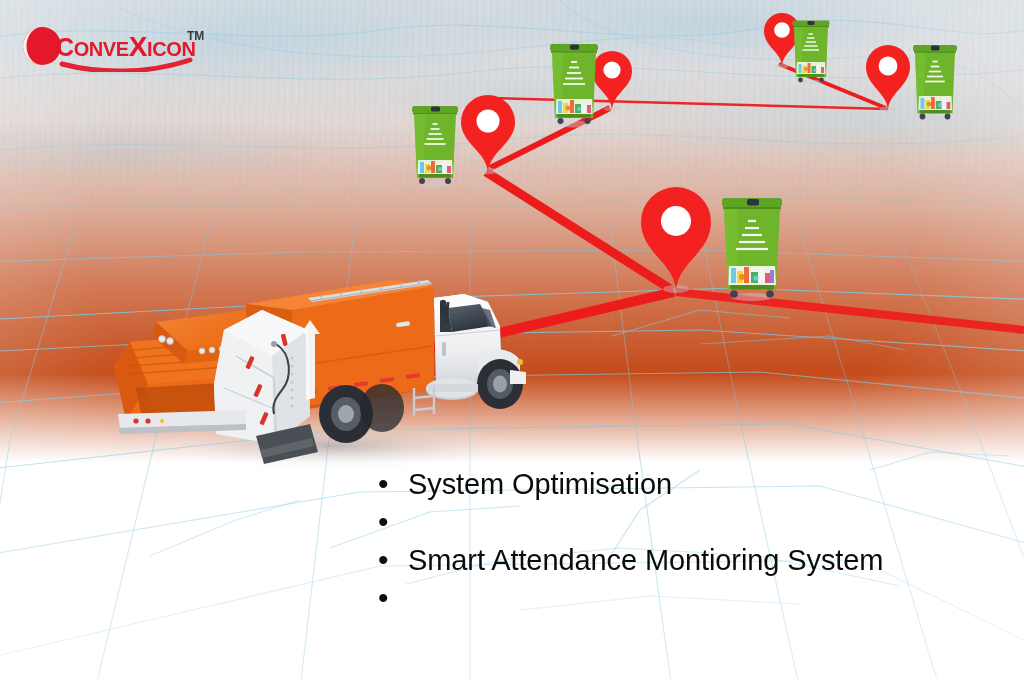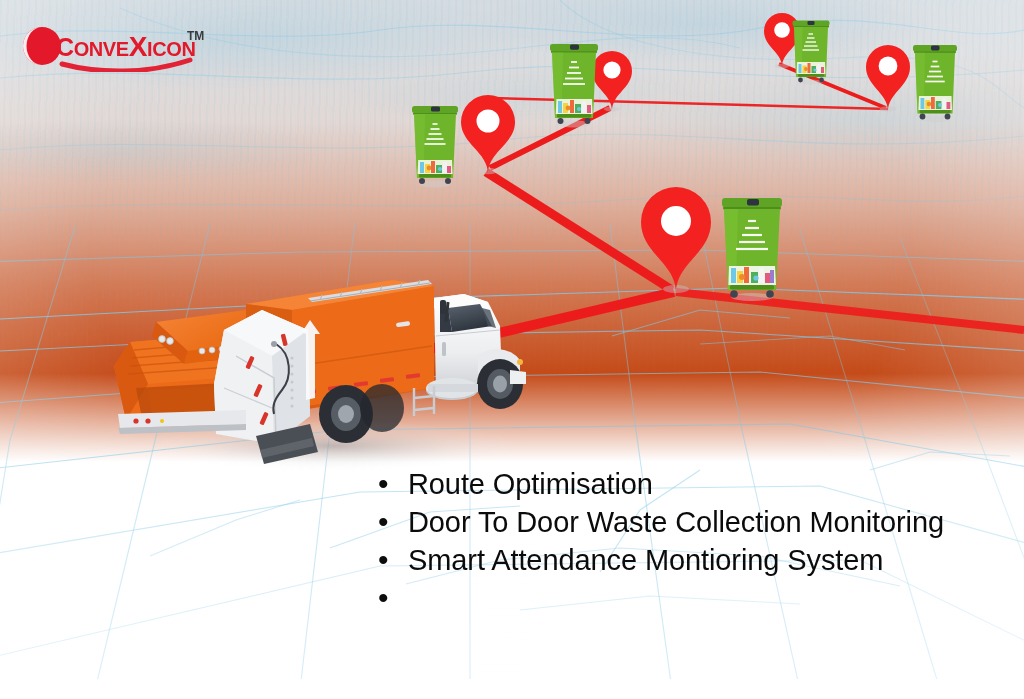--- a/index.html
+++ b/index.html
@@ -560,25 +560,24 @@
         <tspan>C</tspan><tspan font-size="20">ONVE</tspan><tspan font-size="28">X</tspan><tspan font-size="20">ICON</tspan>
       </text>
       <text x="171" y="16" font-family="Liberation Sans, sans-serif" font-size="12" font-weight="bold" fill="#3a3a3a">TM</text>
       <path d="M46 40 C 84 50, 132 50, 174 36" stroke="#E3182B" stroke-width="5" fill="none" stroke-linecap="round" opacity=".95"></path>
     </svg>
   </div>
 
   <div class="bullets">
     <div class="bullet-row">
       <span class="bullet-dot">•</span>
-      <span class="bullet-text">Route Optimisation</span>
+      <span class="bullet-text">System Optimisation</span>
     </div>
     <div class="bullet-row">
       <span class="bullet-dot">•</span>
-      <span class="bullet-text">Door To Door Waste Collection Monitoring</span>
     </div>
     <div class="bullet-row">
       <span class="bullet-dot">•</span>
       <span class="bullet-text">Smart Attendance Montioring System</span>
     </div>
     <div class="bullet-row">
       <span class="bullet-dot">•</span>
     </div>
   </div>
 

